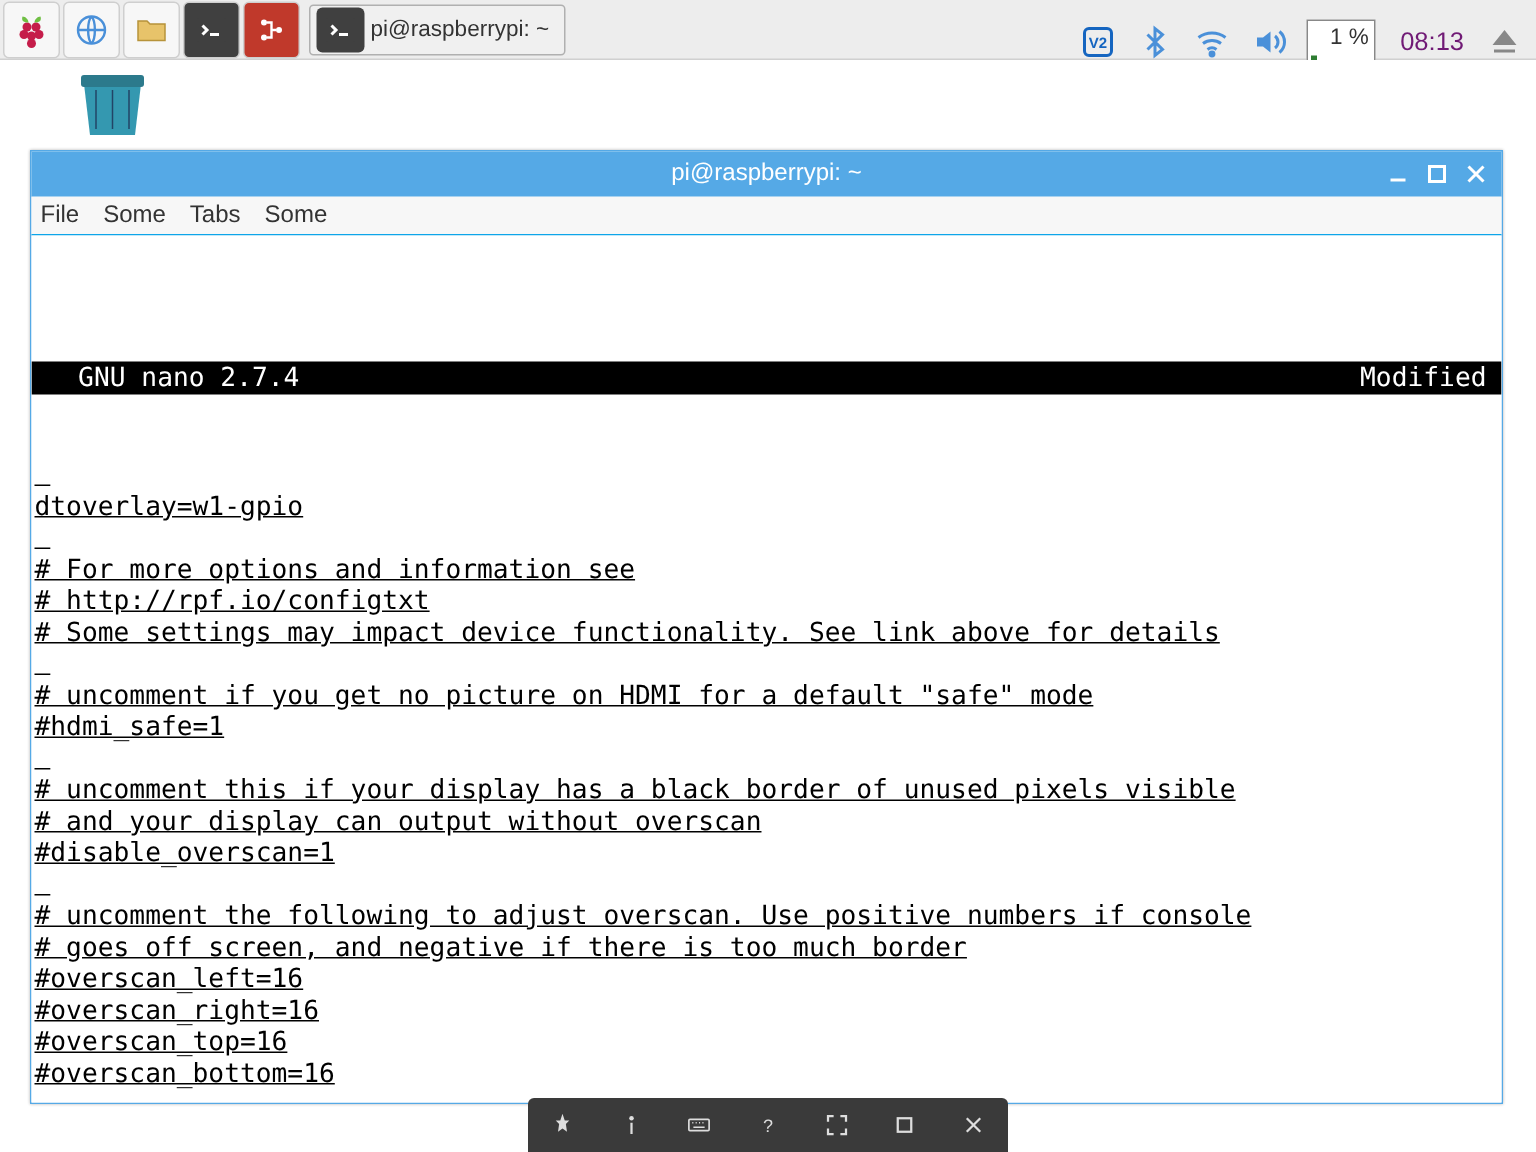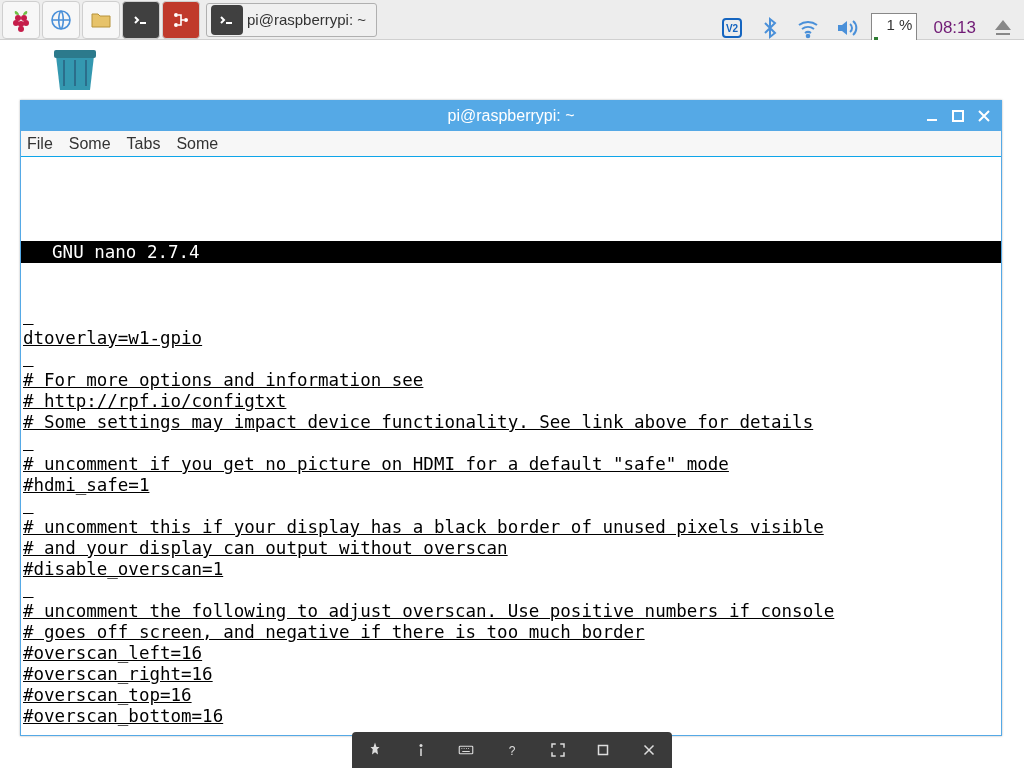--- a/index.html
+++ b/index.html
@@ -80,25 +80,25 @@
   .term {
     flex: 1; background: #fff;
     font-family: "DejaVu Sans Mono","Courier New",monospace;
     font-size: 17.5px; line-height: 21px;
     white-space: pre; overflow: hidden;
     color: #000;
   }
   .term-inner { padding: 0 0 0 0; }
   .term .hdr {
     background: #000; color: #fff;
-    display: flex; height:22px; line-height:22px;flex-direction:column;
+    display: flex; height:22px; line-height:22px;
   }
   .hdr .l { padding-left: 10px; white-space:pre; }
   .hdr .c { position:absolute; left:50%; transform:translateX(-50%);margin-top:40px; }
-  .hdr .r { margin-left:auto; }
+  .hdr .r { margin-left:auto; padding-right: 10px; }
   .body-lines { padding: 2px 2px 0 2px; text-decoration: underline; }
 
   
   .vnc-bar {
     position: absolute; left: 50%; transform: translateX(-50%);
     bottom: 0; height: 36px; width: 320px;
     background: #3a3a3a; display: flex; align-items: center; justify-content: space-around;
     border-radius: 4px 4px 0 0;
   }
   .vnc-bar .vb { width: 36px; height: 36px; display:flex; align-items:center; justify-content:center; color:#ddd; }

